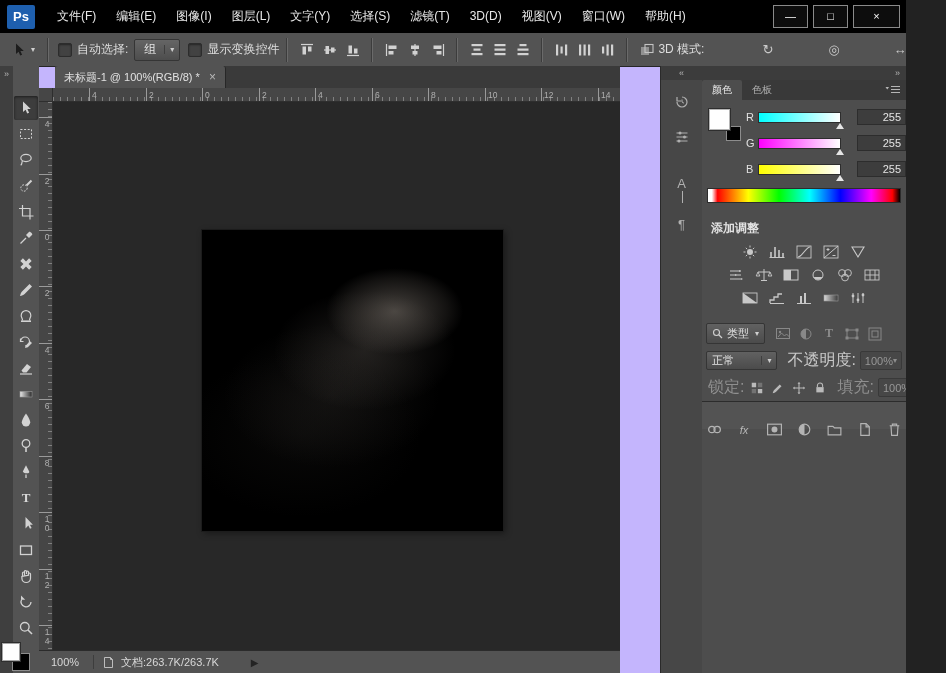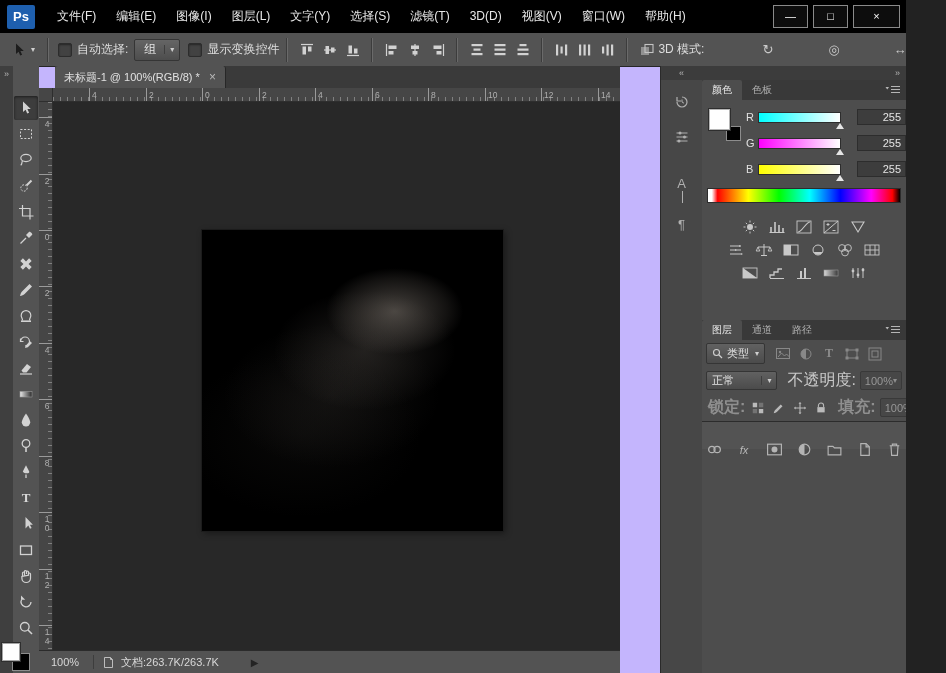--- a/index.html
+++ b/index.html
@@ -126,21 +126,21 @@
   .lrow{display:flex;align-items:center;padding:3px 4px;flex:none;}
   .kind-box{display:flex;align-items:center;gap:4px;height:19px;background:linear-gradient(#616161,#4b4b4b);
             border:1px solid #353535;border-radius:2px;padding:0 5px;font-size:11px;color:#e0e0e0;}
   .kind-box .dd{font-size:8px;color:#cfcfcf;margin-left:2px;}
   .filter-icons{display:flex;gap:3px;margin-left:8px;opacity:.45;}
   .filter-icon{width:20px;height:18px;display:grid;place-items:center;}
   .blend-select{display:flex;align-items:center;height:19px;width:110px;background:linear-gradient(#616161,#4b4b4b);
                 border:1px solid #353535;border-radius:2px;padding:0 5px;font-size:11px;color:#e4e4e4;box-sizing:border-box;}
   .blend-select .dd{margin-left:auto;border-left:1px solid #3e3e3e;padding-left:5px;font-size:8px;color:#cfcfcf;}
   .field-label{font-size:16px;color:#c9c9c9;margin-left:10px;white-space:nowrap;}
-  .field-label.dim{color:#8f8f8f;font-weight:bold;}
+  .field-label.dim{color:#8f8f8f;}
   .value-box{display:flex;align-items:center;height:19px;width:58px;background:#474747;border:1px solid #393939;border-radius:2px;
              padding:0 4px;font-size:11px;color:#979797;margin-left:4px;box-sizing:border-box;}
   .value-box .dd{margin-left:auto;font-size:8px;color:#8d8d8d;}
   .lock-icons{display:flex;gap:7px;margin-left:6px;opacity:.9;}
   .layer-list{flex:1;background:#4a4a4a;border-top:1px solid #3a3a3a;}
   .layer-row{height:36px;background:#68737e;display:flex;align-items:center;border-bottom:1px solid #3a3a3a;}
   .eye-cell{width:27px;height:100%;display:grid;place-items:center;border-right:1px solid #474f58;}
   .layer-thumb{width:34px;height:26px;margin-left:8px;border:1px solid #9c9c9c;
       background:radial-gradient(11px 8px at 62% 30%,rgba(165,155,145,.5),transparent 72%),#000;}
   .layer-name{margin-left:9px;font-size:12px;color:#fff;font-style:italic;}
@@ -549,20 +549,21 @@
           <span class="chan-label">B</span>
           <div class="chan-track b">
               <div class="chan-thumb"></div>
             </div>
           <div class="chan-value">255</div>
         </div>
         <div class="spectrum"></div>
       </div>
 
       <div class="panel-body adj-body">
+        <div class="adj-title">添加调整</div>
         <div class="adj-row">
           <div class="adj-icon">
             <svg width="20" height="16" viewBox="0 0 20 16">
                 <circle cx="10" cy="8" r="3" fill="#c8c8c8"></circle>
                 <path d="M10 1.5v2M10 12.5v2M3.5 8h2M14.5 8h2M5.8 3.8l1.4 1.4M12.8 10.8l1.4 1.4M14.2 3.8l-1.4 1.4M7.2 10.8l-1.4 1.4" stroke="#c8c8c8"></path>
               </svg>
             </div>
           <div class="adj-icon">
             <svg width="20" height="16" viewBox="0 0 20 16">
                 <path d="M4 13V8M8 13V3M12 13V6M16 13V9" stroke="#c8c8c8" stroke-width="1.6"></path>
@@ -661,31 +662,20 @@
             <svg width="20" height="16" viewBox="0 0 20 16">
                 <path d="M5 3v10M10 3v10M15 3v10" stroke="#c8c8c8"></path>
                 <circle cx="5" cy="6" r="1.4" fill="#c8c8c8"></circle>
                 <circle cx="10" cy="10" r="1.4" fill="#c8c8c8"></circle>
                 <circle cx="15" cy="5" r="1.4" fill="#c8c8c8"></circle>
               </svg>
             </div>
         </div>
       </div>
 
-      <div class="panel-header">
-        <div class="ptab active">图层</div>
-        <div class="ptab">通道</div>
-        <div class="ptab">路径</div>
-        <div class="pmenu">
-          <svg width="16" height="10" viewBox="0 0 16 10">
-              <path d="M0.5 2l3.5 0-1.75 2.6z" fill="#b5b5b5"></path>
-              <path d="M6 1.5h9M6 4.5h9M6 7.5h9" stroke="#b5b5b5"></path>
-            </svg>
-          </div>
-      </div>
       <div class="panel-body layers-body">
 
         <div class="lrow">
           <div class="kind-box">
             <svg width="11" height="11" viewBox="0 0 11 11">
                 <circle cx="4.5" cy="4.5" r="3" fill="none" stroke="#d0d0d0" stroke-width="1.1"></circle>
                 <path d="M7 7l3 3" stroke="#d0d0d0" stroke-width="1.2"></path>
               </svg>
             <span>类型</span>
             <span class="dd">▾</span>

